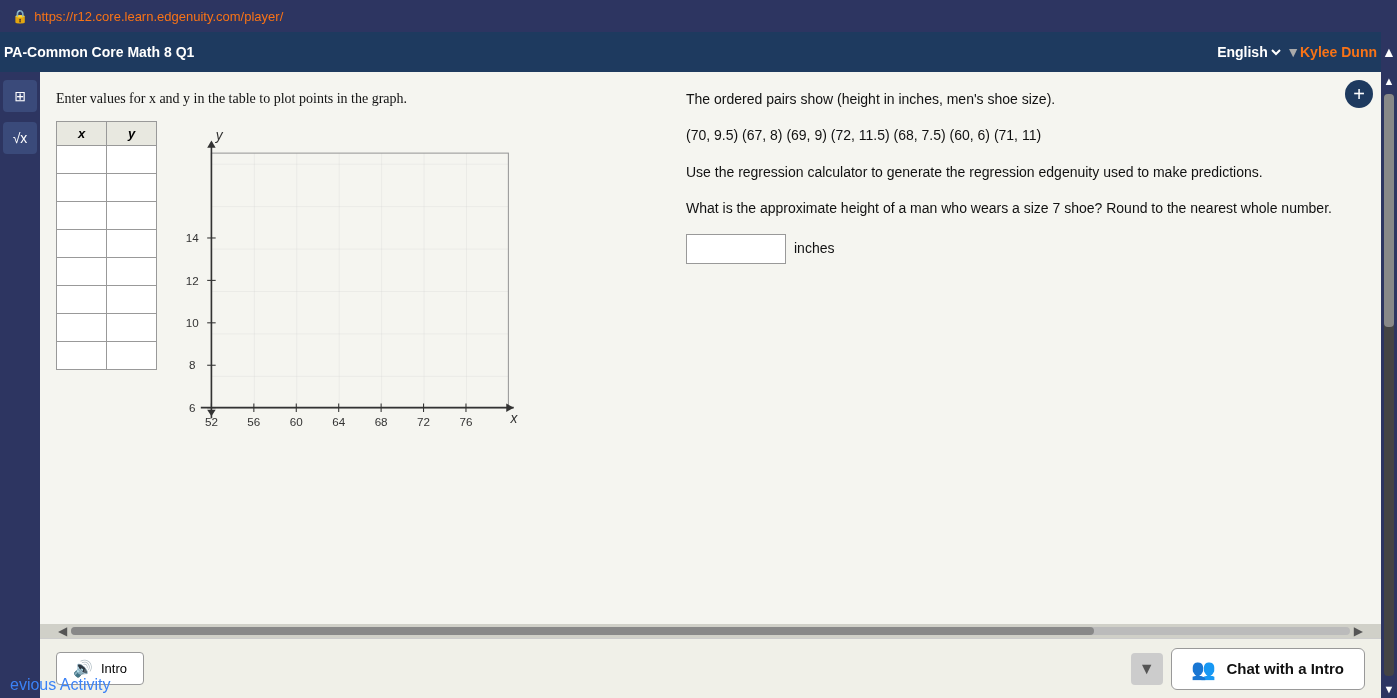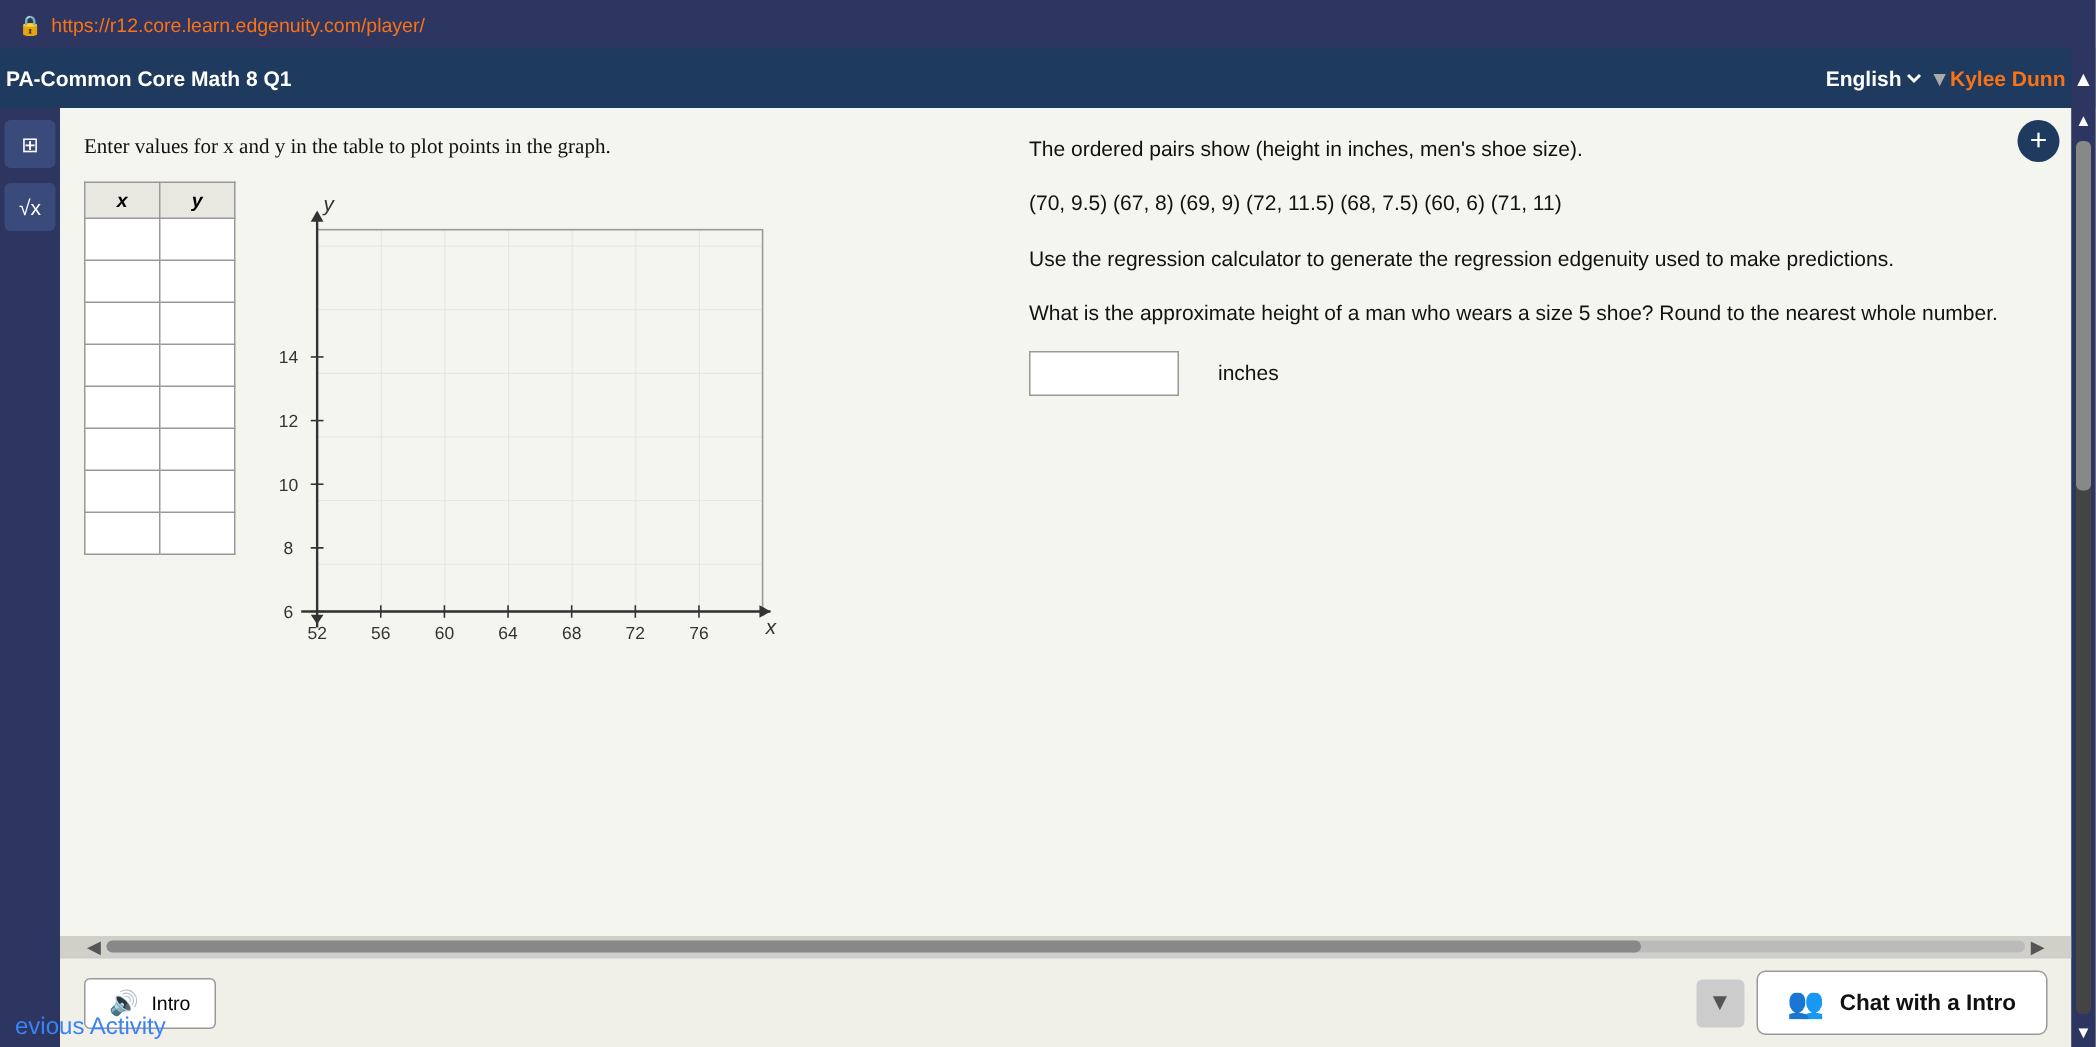--- a/index.html
+++ b/index.html
@@ -190,21 +190,21 @@
       font-size: 14px;
       color: #111;
       line-height: 1.6;
     }
     .right-panel p {
       margin-bottom: 14px;
     }
     .answer-row {
       display: flex;
       align-items: center;
-      gap: 26px;
+      gap: 8px;
       margin-top: 10px;
     }
     .answer-input {
       width: 100px;
       height: 30px;
       border: 1px solid #999;
       background: white;
       padding: 0 6px;
       font-size: 14px;
     }
@@ -466,21 +466,21 @@
         </div>
       </div>
     </div>
 
     <div class="right-panel">
       <p>
         <span>The ordered pairs show (height in inches, men's shoe size).</span>
       </p>
       <p>(70, 9.5) (67, 8) (69, 9) (72, 11.5) (68, 7.5) (60, 6) (71, 11)</p>
       <p>Use the regression calculator to generate the regression edgenuity used to make predictions.</p>
-      <p>What is the approximate height of a man who wears a size 5 shoe? Round to the nearest whole number.</p>
+      <p>What is the approximate height of a man who wears a size 7 shoe? Round to the nearest whole number.</p>
       <div class="answer-row">
         <input class="answer-input" type="text" placeholder="" style="">
         <span class="inches-label">inches</span>
       </div>
     </div>
 
   </div>
 </div>
 
 <div class="h-scrollbar">

